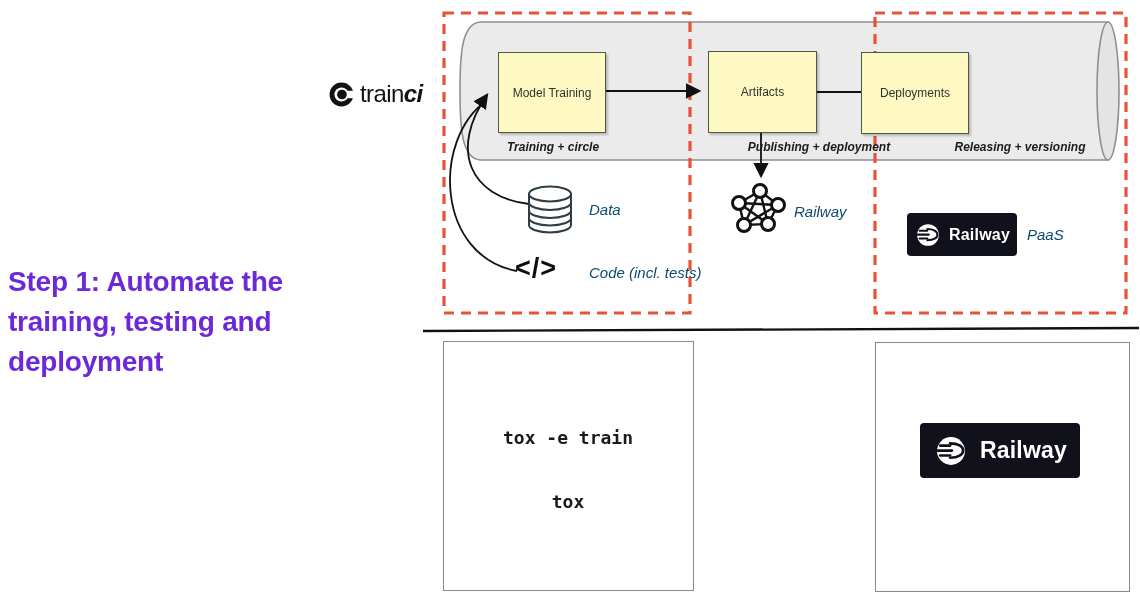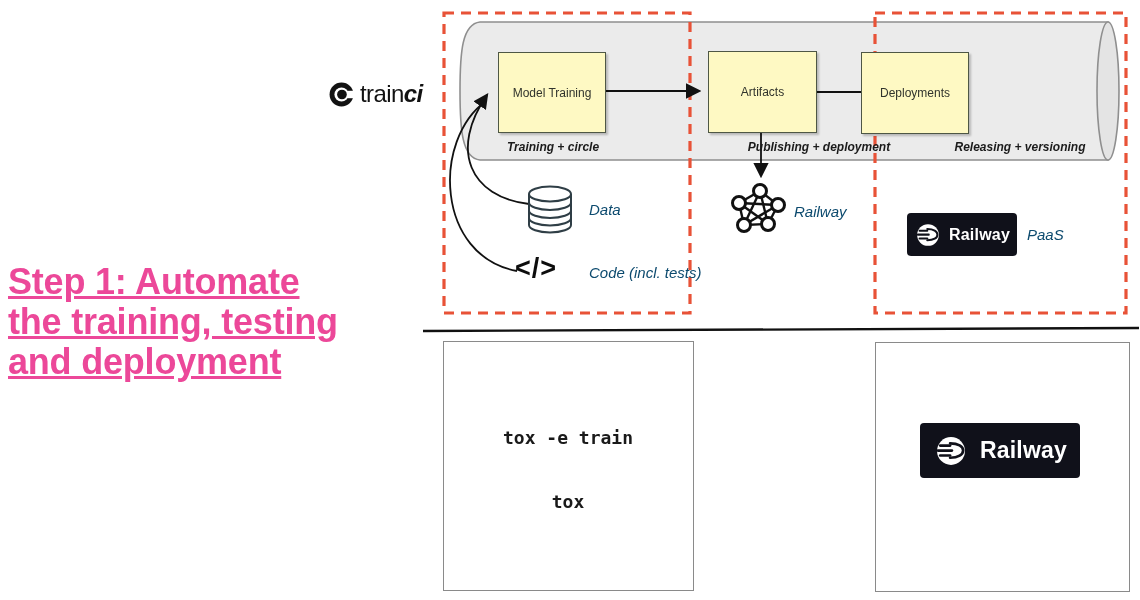--- a/index.html
+++ b/index.html
@@ -5,21 +5,21 @@
   html,body{margin:0;padding:0;background:#ffffff;}
   #canvas{
     position:relative;width:1140px;height:600px;background:#fff;overflow:hidden;
     font-family:"Liberation Sans",sans-serif;
   }
   .abs{position:absolute;}
 
   
   .headline{
     left:8px;top:262px;width:340px;
-    font-size:36px;font-weight:bold;color:#ec4899;line-height:40px;letter-spacing:-0.2px;text-decoration:underline;
+    font-size:28px;font-weight:bold;color:#6d28d9;line-height:40px;letter-spacing:-0.2px;
   }
 
   
   .circleci{left:328px;top:80px;display:flex;align-items:center;gap:5px;}
   .circleci svg{display:block;}
   .circleci .wordmark{font-size:24px;color:#121212;letter-spacing:-0.6px;}
   .circleci .wordmark b{font-weight:bold;font-style:italic;}
 
   
   .stage-box{

